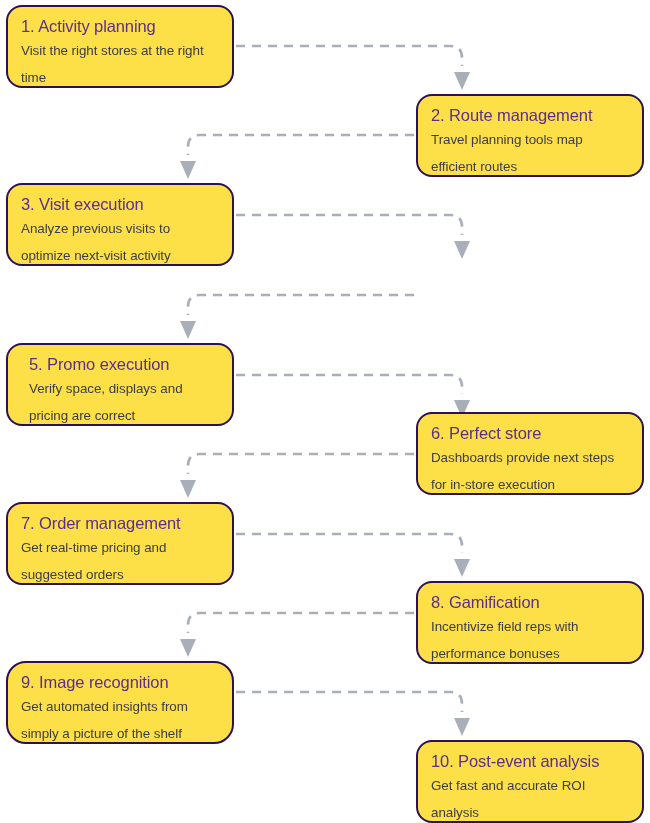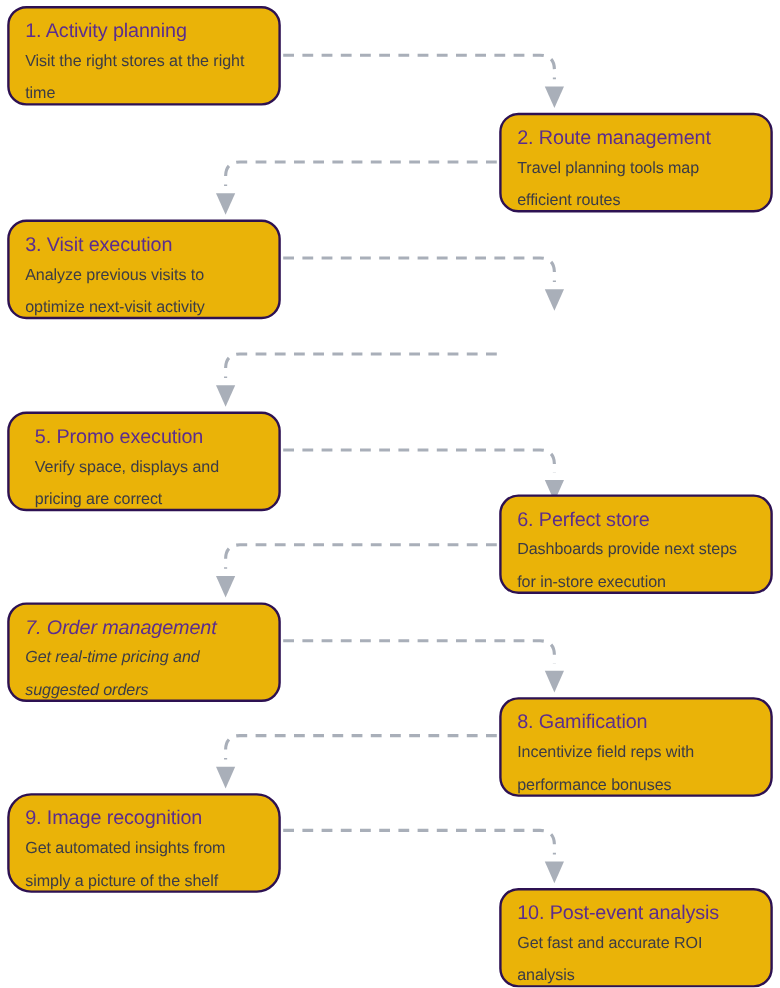--- a/index.html
+++ b/index.html
@@ -31,21 +31,21 @@
     width: 650px;
     height: 823px;
     pointer-events: none;
   }
 
   .step-box {
     position: absolute;
     width: 228px;
     height: 83px;
     box-sizing: border-box;
-    background: #eab308;
+    background: #fde047;
     border: 2px solid #2d1152;
     border-radius: 16px;
     padding: 9px 13px 0 13px;
     overflow: hidden;
   }
 
   .step-box.left  { left: 6px; }
   .step-box.right { left: 416px; }
 
   .step-title {
@@ -138,21 +138,21 @@
   <div class="step-box left" style="top:343px;padding-left:21px;">
     <div class="step-title">5. Promo execution</div>
     <div class="step-desc">Verify space, displays and pricing are correct</div>
   </div>
 
   <div class="step-box right" style="top:412px;">
     <div class="step-title">6. Perfect store</div>
     <div class="step-desc">Dashboards provide next steps for in-store execution</div>
   </div>
 
-  <div class="step-box left" style="top:502px;font-style:italic;">
+  <div class="step-box left" style="top:502px;">
     <div class="step-title">7. Order management</div>
     <div class="step-desc">Get real-time pricing and suggested orders</div>
   </div>
 
   <div class="step-box right" style="top:581px;">
     <div class="step-title">8. Gamification</div>
     <div class="step-desc">Incentivize field reps with performance bonuses</div>
   </div>
 
   <div class="step-box left" style="top:661px;border-radius:20px;">

